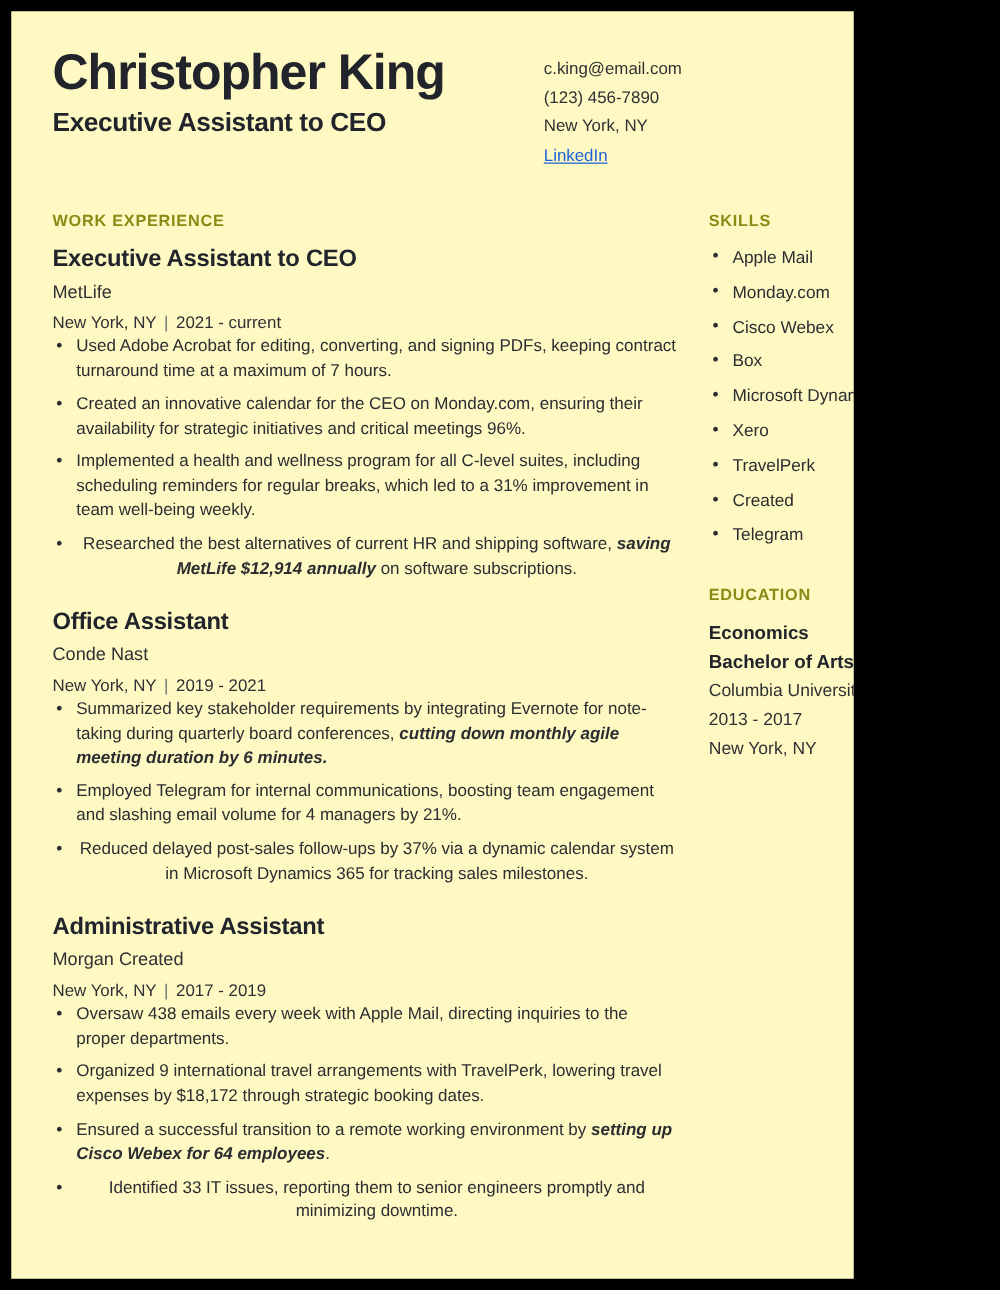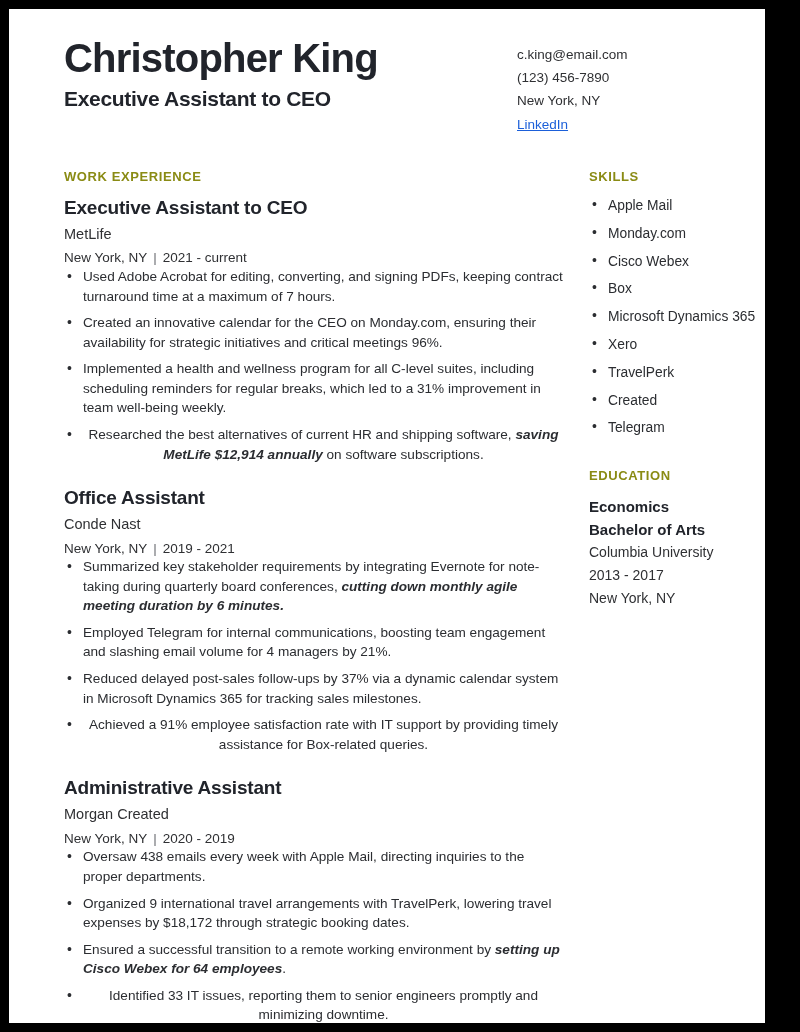--- a/index.html
+++ b/index.html
@@ -8,25 +8,24 @@
     width: 800px;
     height: 1032px;
     background: #000000;
     font-family: "Liberation Sans", sans-serif;
   }
 
   .page {
     position: absolute;
     left: 9px;
     top: 9px;
-    width: 756px;
+    width: 674px;
     height: 1014px;
-    background: #ffffff;
+    background: #fef9c3;
     overflow: hidden;
-    padding-left: 22px;
   }
 
   .inner {
     padding: 26px 33px 0 33px;
   }
 
   
   .header {
     display: flex;
     align-items: flex-start;
@@ -194,27 +193,26 @@
               </ul>
             </div>
             <div class="entry">
               <div class="entry-title">Office Assistant</div>
               <div class="entry-org">Conde Nast</div>
               <div class="entry-meta"><span>New York, NY</span><span class="sep">|</span><span>2019 - 2021</span></div>
               <ul class="bullets">
                 <li><span>Summarized key stakeholder requirements by integrating Evernote for note-taking during quarterly board conferences, </span><span class="em">cutting down monthly agile meeting duration by 6 minutes.</span></li>
                 <li><span>Employed Telegram for internal communications, boosting team engagement and slashing email volume for 4 managers by 21%.</span></li>
                 <li><span>Reduced delayed post-sales follow-ups by 37% via a dynamic calendar system in Microsoft Dynamics 365 for tracking sales milestones.</span></li>
-                <li><span>Achieved a 91% employee satisfaction rate with IT support by providing timely assistance for Box-related queries.</span></li>
               </ul>
             </div>
             <div class="entry">
               <div class="entry-title">Administrative Assistant</div>
               <div class="entry-org">Morgan Created</div>
-              <div class="entry-meta"><span>New York, NY</span><span class="sep">|</span><span>2020 - 2019</span></div>
+              <div class="entry-meta"><span>New York, NY</span><span class="sep">|</span><span>2017 - 2019</span></div>
               <ul class="bullets">
                 <li><span>Oversaw 438 emails every week with Apple Mail, directing inquiries to the proper departments.</span></li>
                 <li><span>Organized 9 international travel arrangements with TravelPerk, lowering travel expenses by $18,172 through strategic booking dates.</span></li>
                 <li><span>Ensured a successful transition to a remote working environment by </span><span class="em">setting up Cisco Webex for 64 employees</span><span>.</span></li>
                 <li><span>Identified 33 IT issues, reporting them to senior engineers promptly and minimizing downtime.</span></li>
               </ul>
             </div>
           </div>
       </div>
 

